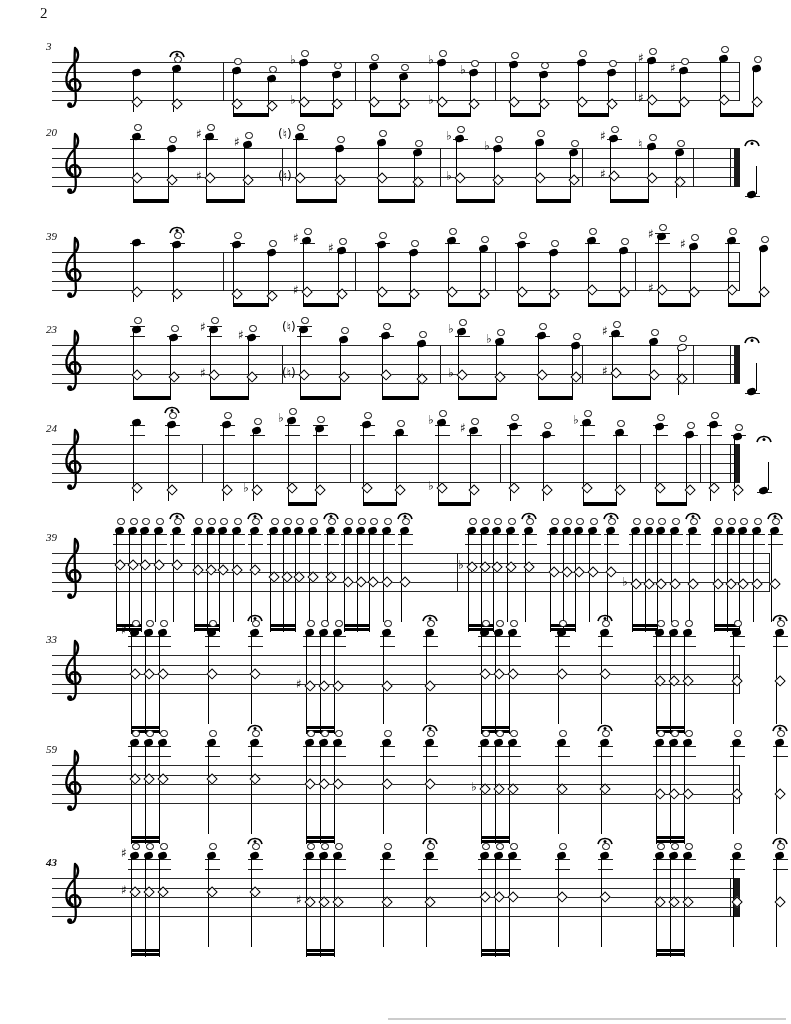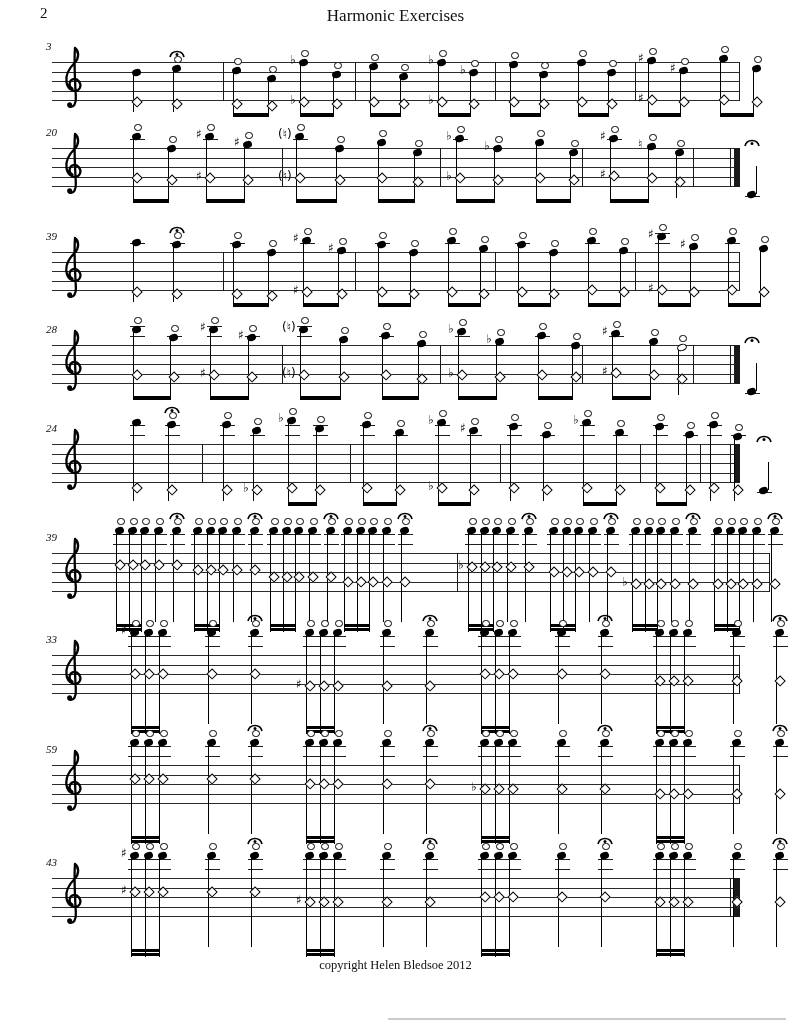--- a/index.html
+++ b/index.html
@@ -24,21 +24,20 @@
   .beam.b16{height:3px;}
   .acc{position:absolute;font-family:"DejaVu Sans",sans-serif;font-size:12px;line-height:11px;color:#000;white-space:nowrap;}
   .led{position:absolute;width:15px;height:1.1px;background:#1f1f1f;}
   .ferm{position:absolute;width:18px;height:11px;}
 </style>
 </head>
 <body>
 
 <div class="page">
   <div class="pnum">2</div>
-  <div class="title">Harmonic Exercises</div>
   <div id="score">
       <div class="system" style="top: 62px; left: 52px; width: 688px;">
         <div class="sline" style="top: 0px; width: 688px;"></div>
         <div class="sline" style="top: 9.5px; width: 688px;"></div>
         <div class="sline" style="top: 19px; width: 688px;"></div>
         <div class="sline" style="top: 28.5px; width: 688px;"></div>
         <div class="sline" style="top: 38px; width: 688px;"></div>
         <div class="mnum" style="left: -6px;">3</div>
         <div class="clefbox"><svg width="28" height="84" viewBox="0 0 28 84">
             <path d="M15 8 C19 11 19.5 18 14.5 23 C8.5 29 5.5 36 6.5 42 C7.5 50 16.5 54 19.8 48 C22 43.5 17.8 38 13.2 39.2 C8.8 40.4 8.2 46.8 12.4 48.6 M15 8 C14.2 18 14.8 38 15.8 56 C16.4 63 14 68.5 9 66.5" fill="none" stroke="#000" stroke-width="2.3" stroke-linecap="round"></path>
@@ -366,21 +365,21 @@
         <div class="ring" style="left: 709.4px; top: -16px;"></div>
         <div class="dia" style="left: 708.2px; top: 36.2px;"></div>
         <div class="beam" style="left: 675.6px; top: 51.4px; width: 33.3px;"></div>
       </div>
       <div class="system" style="top: 345px; left: 52px; width: 688px;">
         <div class="sline" style="top: 0px; width: 688px;"></div>
         <div class="sline" style="top: 9.5px; width: 688px;"></div>
         <div class="sline" style="top: 19px; width: 688px;"></div>
         <div class="sline" style="top: 28.5px; width: 688px;"></div>
         <div class="sline" style="top: 38px; width: 688px;"></div>
-        <div class="mnum" style="left: -6px;">28</div>
+        <div class="mnum" style="left: -6px;">23</div>
         <div class="clefbox"><svg width="28" height="84" viewBox="0 0 28 84">
             <path d="M15 8 C19 11 19.5 18 14.5 23 C8.5 29 5.5 36 6.5 42 C7.5 50 16.5 54 19.8 48 C22 43.5 17.8 38 13.2 39.2 C8.8 40.4 8.2 46.8 12.4 48.6 M15 8 C14.2 18 14.8 38 15.8 56 C16.4 63 14 68.5 9 66.5" fill="none" stroke="#000" stroke-width="2.3" stroke-linecap="round"></path>
             <circle cx="9.6" cy="64.8" r="2.5" fill="#000"></circle>
           </svg></div>
         <div class="bar" style="left: 230px;"></div>
         <div class="bar" style="left: 388px;"></div>
         <div class="bar" style="left: 530px;"></div>
         <div class="bar" style="left: 641px;"></div>
         <div class="bar" style="left: 686.8px;"></div>
         <div class="bar" style="left: 678px;"></div>
@@ -1244,21 +1243,21 @@
             <circle cx="9" cy="7.6" r="1.5" fill="#000"></circle>
           </svg></div>
         <div class="dia" style="left: 724.2px; top: 25.2px;"></div>
       </div>
       <div class="system" style="top: 878px; left: 52px; width: 688px;">
         <div class="sline" style="top: 0px; width: 688px;"></div>
         <div class="sline" style="top: 9.5px; width: 688px;"></div>
         <div class="sline" style="top: 19px; width: 688px;"></div>
         <div class="sline" style="top: 28.5px; width: 688px;"></div>
         <div class="sline" style="top: 38px; width: 688px;"></div>
-        <div class="mnum" style="left: -6px;">43</div>
+        <div class="mnum" style="left: -6px; font-weight: bold;">43</div>
         <div class="clefbox"><svg width="28" height="84" viewBox="0 0 28 84">
             <path d="M15 8 C19 11 19.5 18 14.5 23 C8.5 29 5.5 36 6.5 42 C7.5 50 16.5 54 19.8 48 C22 43.5 17.8 38 13.2 39.2 C8.8 40.4 8.2 46.8 12.4 48.6 M15 8 C14.2 18 14.8 38 15.8 56 C16.4 63 14 68.5 9 66.5" fill="none" stroke="#000" stroke-width="2.3" stroke-linecap="round"></path>
             <circle cx="9.6" cy="64.8" r="2.5" fill="#000"></circle>
           </svg></div>
         <div class="bar" style="left: 686.8px;"></div>
         <div class="bar" style="left: 678px;"></div>
         <div class="bar thick" style="left: 682.4px;"></div>
         <div class="led" style="left: 75.5px; top: -9.5px;"></div>
         <div class="led" style="left: 75.5px; top: -19px;"></div>
         <div class="stem" style="left: 78.6px; top: -22px; height: 101px;"></div>
@@ -1401,15 +1400,14 @@
         <div class="stem" style="left: 723.6px; top: -22px; height: 91px;"></div>
         <div class="head" style="left: 723.3px; top: -26.4px;"></div>
         <div class="ring" style="left: 725.4px; top: -35px;"></div>
         <div class="ferm" style="left: 719px; top: -47px;"><svg width="18" height="11" viewBox="0 0 18 11">
             <path d="M2 10 A 7.2 7.2 0 0 1 16 10" fill="none" stroke="#000" stroke-width="1.7"></path>
             <circle cx="9" cy="7.6" r="1.5" fill="#000"></circle>
           </svg></div>
         <div class="dia" style="left: 724.2px; top: 20.2px;"></div>
       </div>
     </div>
-  <div class="footer">copyright Helen Bledsoe 2012</div>
   <div class="scanline"></div>
 </div>
 
 </body></html>

